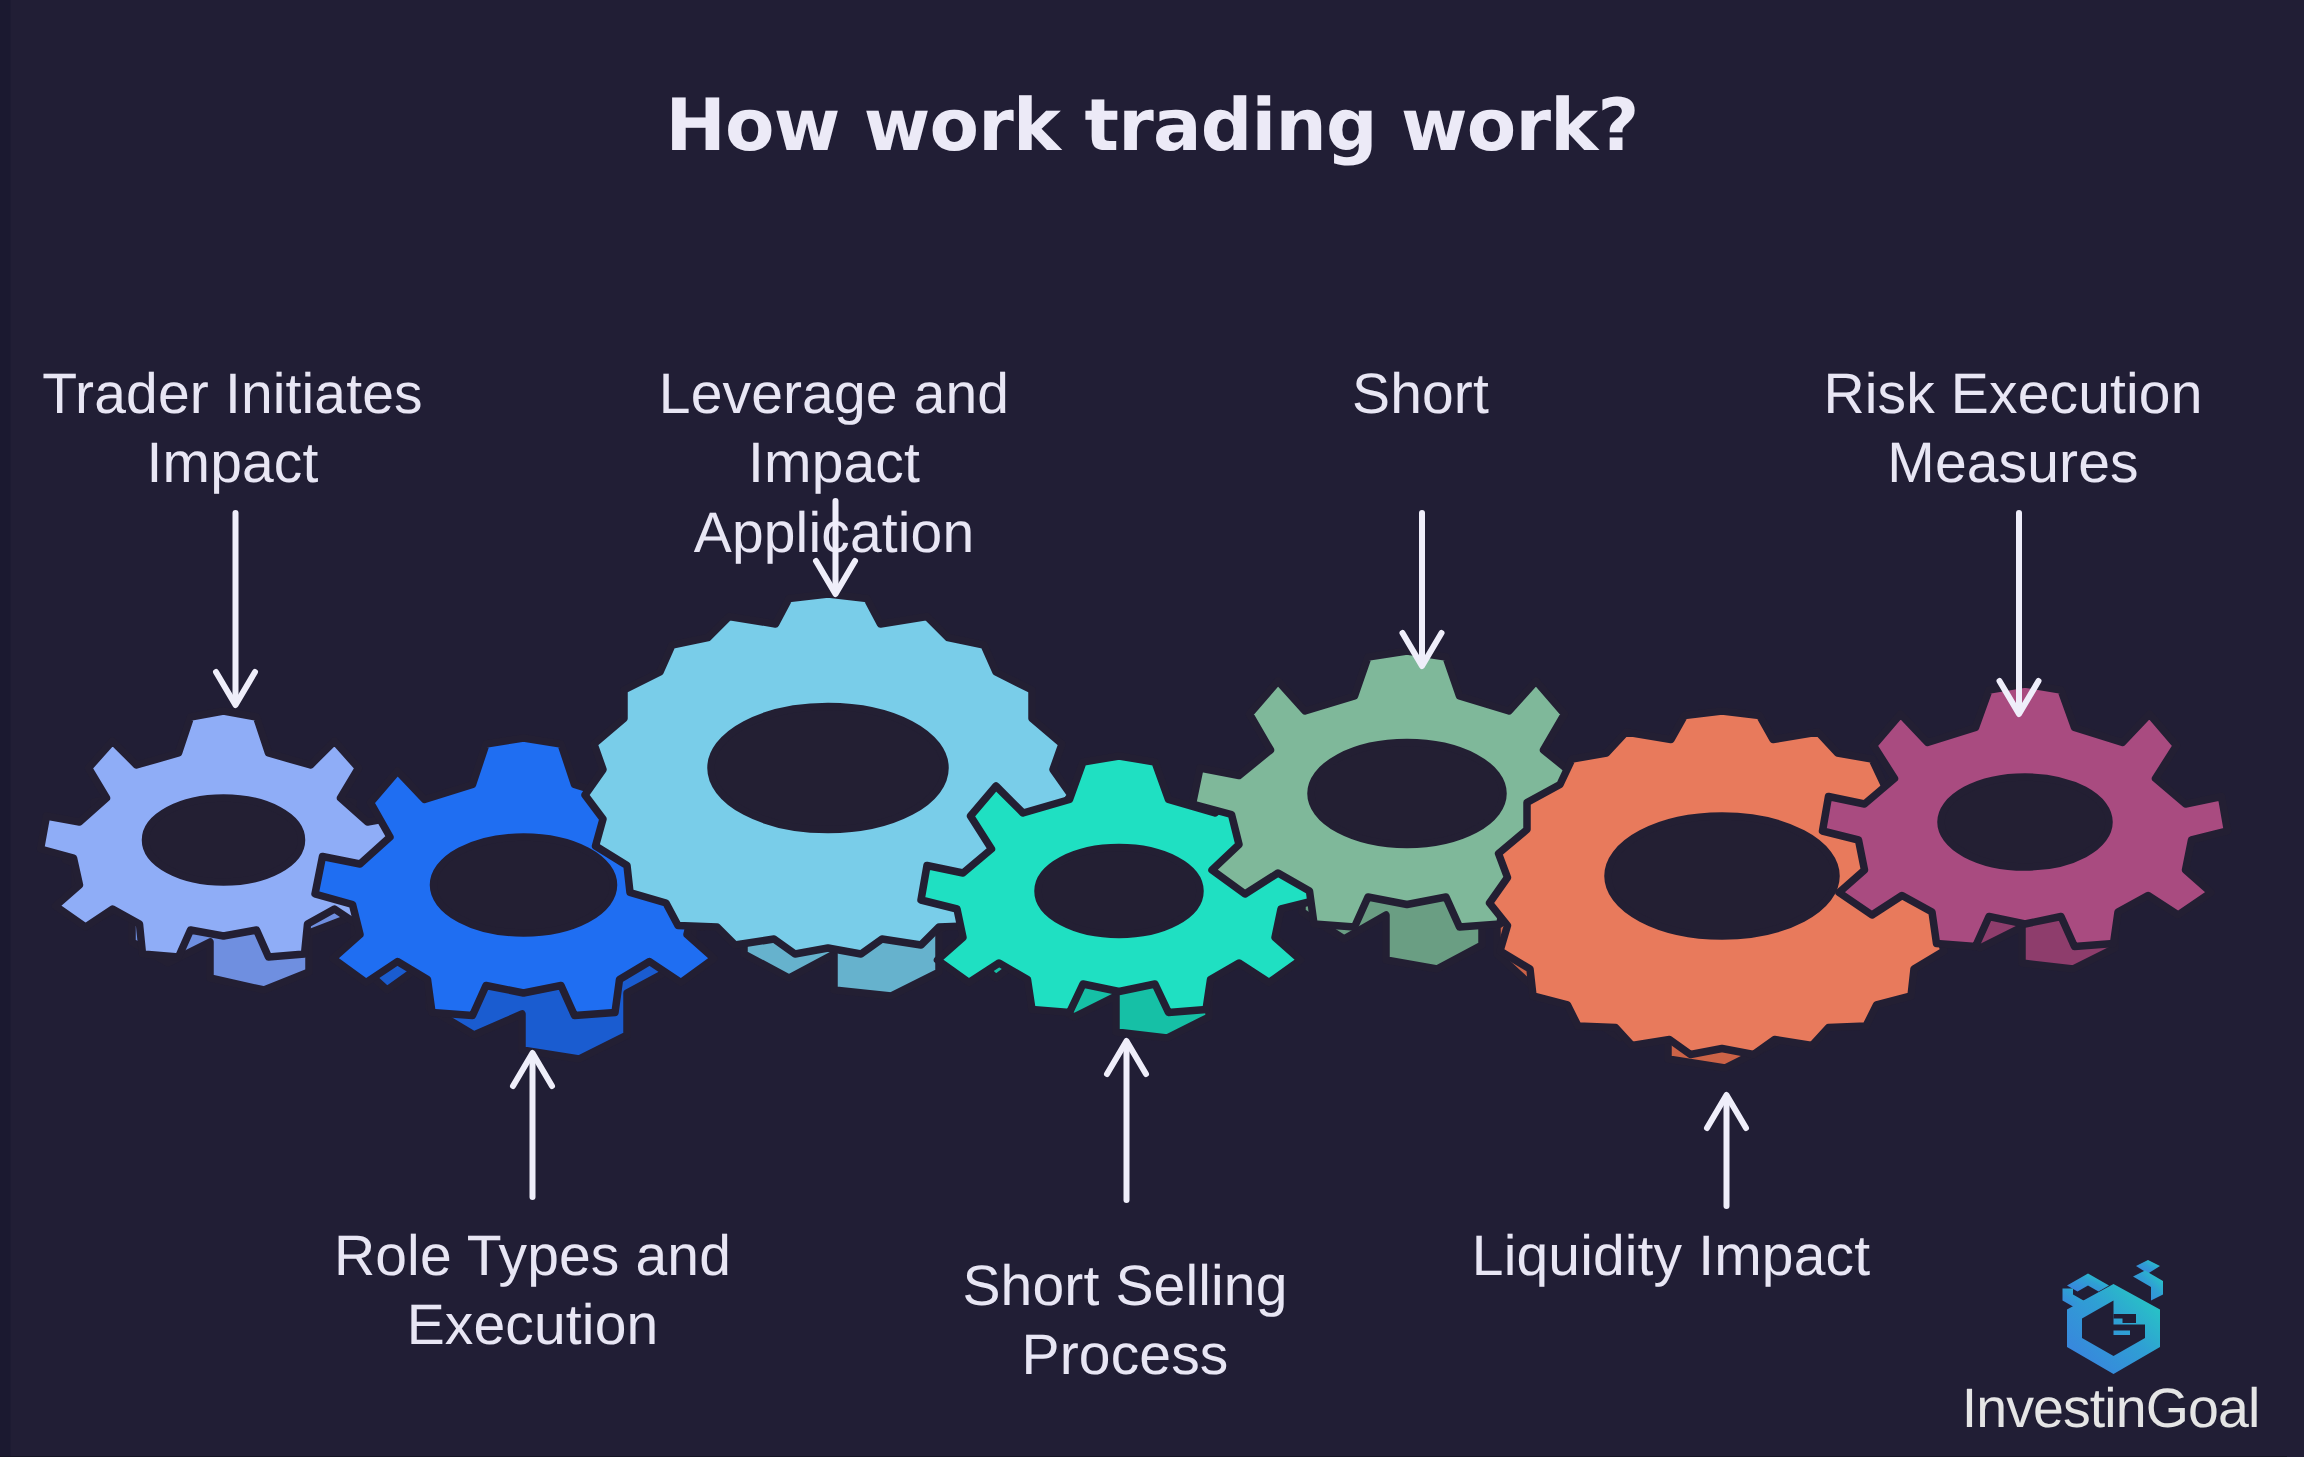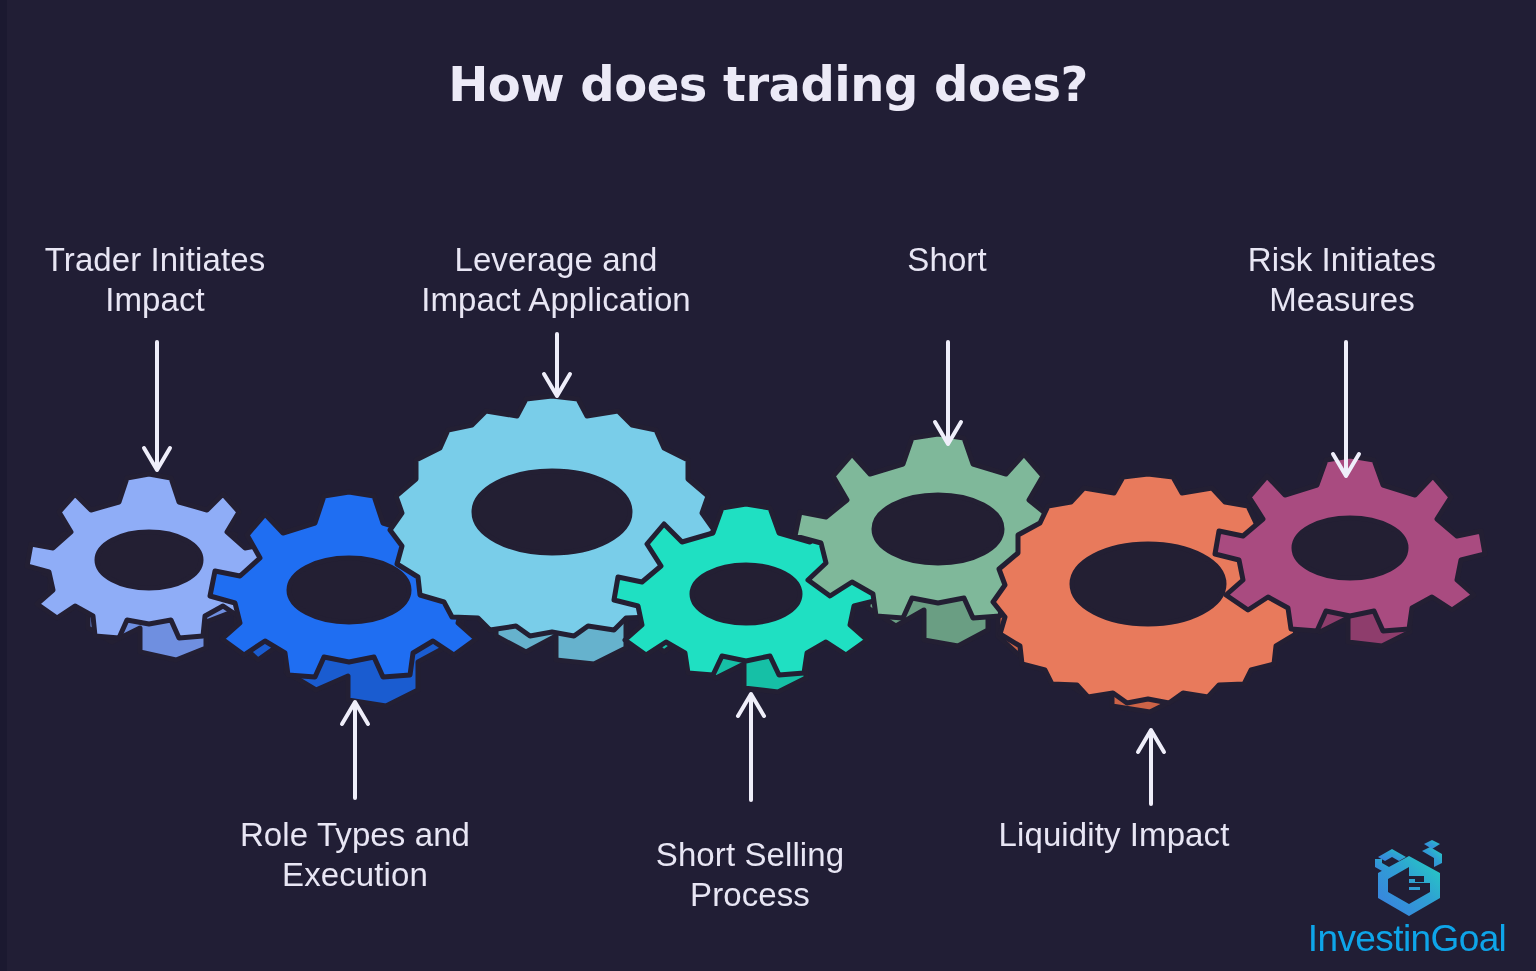--- a/index.html
+++ b/index.html
@@ -34,21 +34,21 @@
     letter-spacing: -0.5px;
     color: #eceaf7;
     font-family: "DejaVu Sans", sans-serif;
   }
 
   
   .label {
     position: absolute;
     text-align: center;
     color: #e8e6f4;
-    font-size: 33px;
+    font-size: 38px;
     line-height: 1.22;
     font-weight: 400;
     letter-spacing: 0.1px;
   }
 
   
   .arrow { position: absolute; }
   .arrow svg { display: block; overflow: visible; }
 
   
@@ -60,36 +60,36 @@
     position: absolute;
     left: 1294px; top: 836px;
     width: 226px; height: 120px;
   }
   #logo-mark { position: absolute; left: 68px; top: 0; width: 94px; height: 86px; }
   #logo-word {
     position: absolute;
     left: 0; top: 84px;
     width: 226px;
     text-align: center;
-    color: #0ea5e9;
+    color: #e5e5e5;
     font-size: 37px;
     font-weight: 400;
     letter-spacing: -0.6px;
     line-height: 1;
     white-space: nowrap;
   }
 </style>
 </head>
 <body>
 
 <div id="stage">
 
   <div id="left-edge"></div>
 
-  <div id="title">How does trading does?</div>
+  <div id="title">How work trading work?</div>
 
   <div id="gears">
     <svg width="1536" height="971" viewBox="0 0 1536 971" aria-hidden="true">
       <defs>
 
         <g id="gear-defs"></g>
       </defs>
 
       <g>
 
@@ -257,21 +257,21 @@
   <div class="label" style="left:406px; top:240px; width:300px;">
     <div>Leverage and</div>
     <div>Impact Application</div>
   </div>
 
   <div class="label" style="left:800px; top:240px; width:294px;">
     <div>Short</div>
   </div>
 
   <div class="label" style="left:1192px; top:240px; width:300px;">
-    <div>Risk Initiates</div>
+    <div>Risk Execution</div>
     <div>Measures</div>
   </div>
 
   <div class="label" style="left:205px; top:815px; width:300px;">
     <div>Role Types and</div>
     <div>Execution</div>
   </div>
 
   <div class="label" style="left:620px; top:815px; width:260px;margin-top:20px;">
     <div>Short Selling</div>

